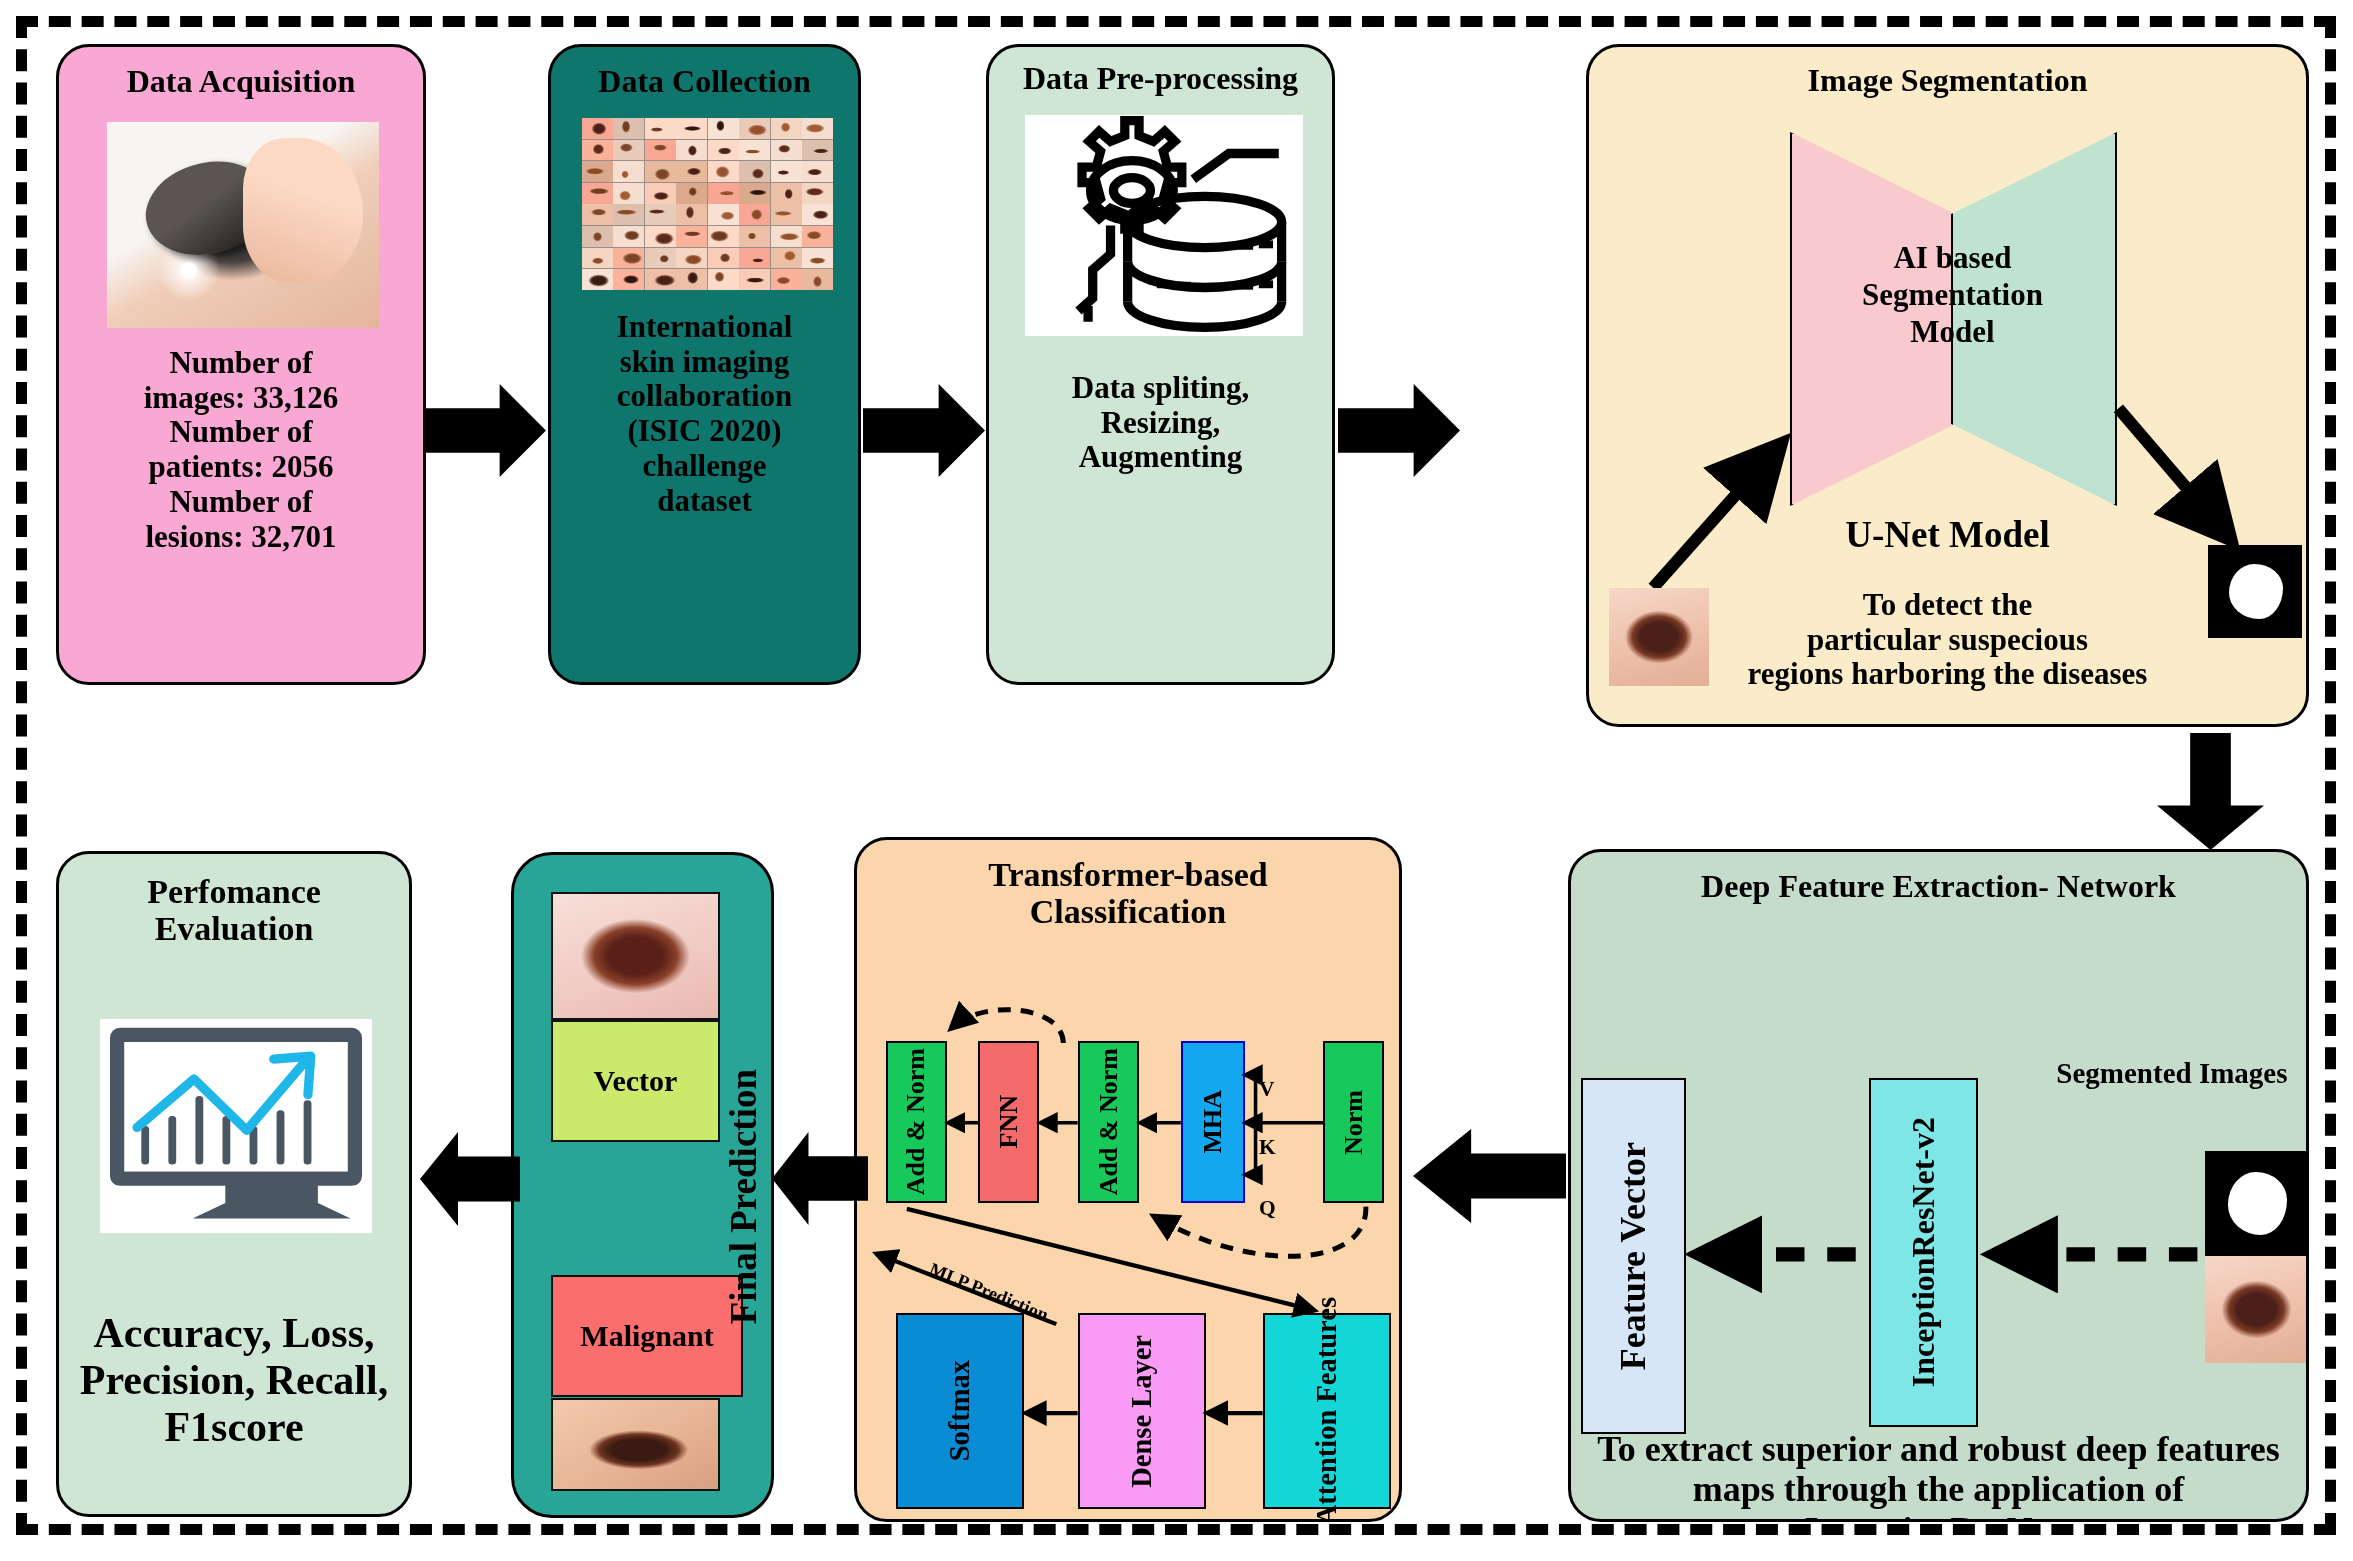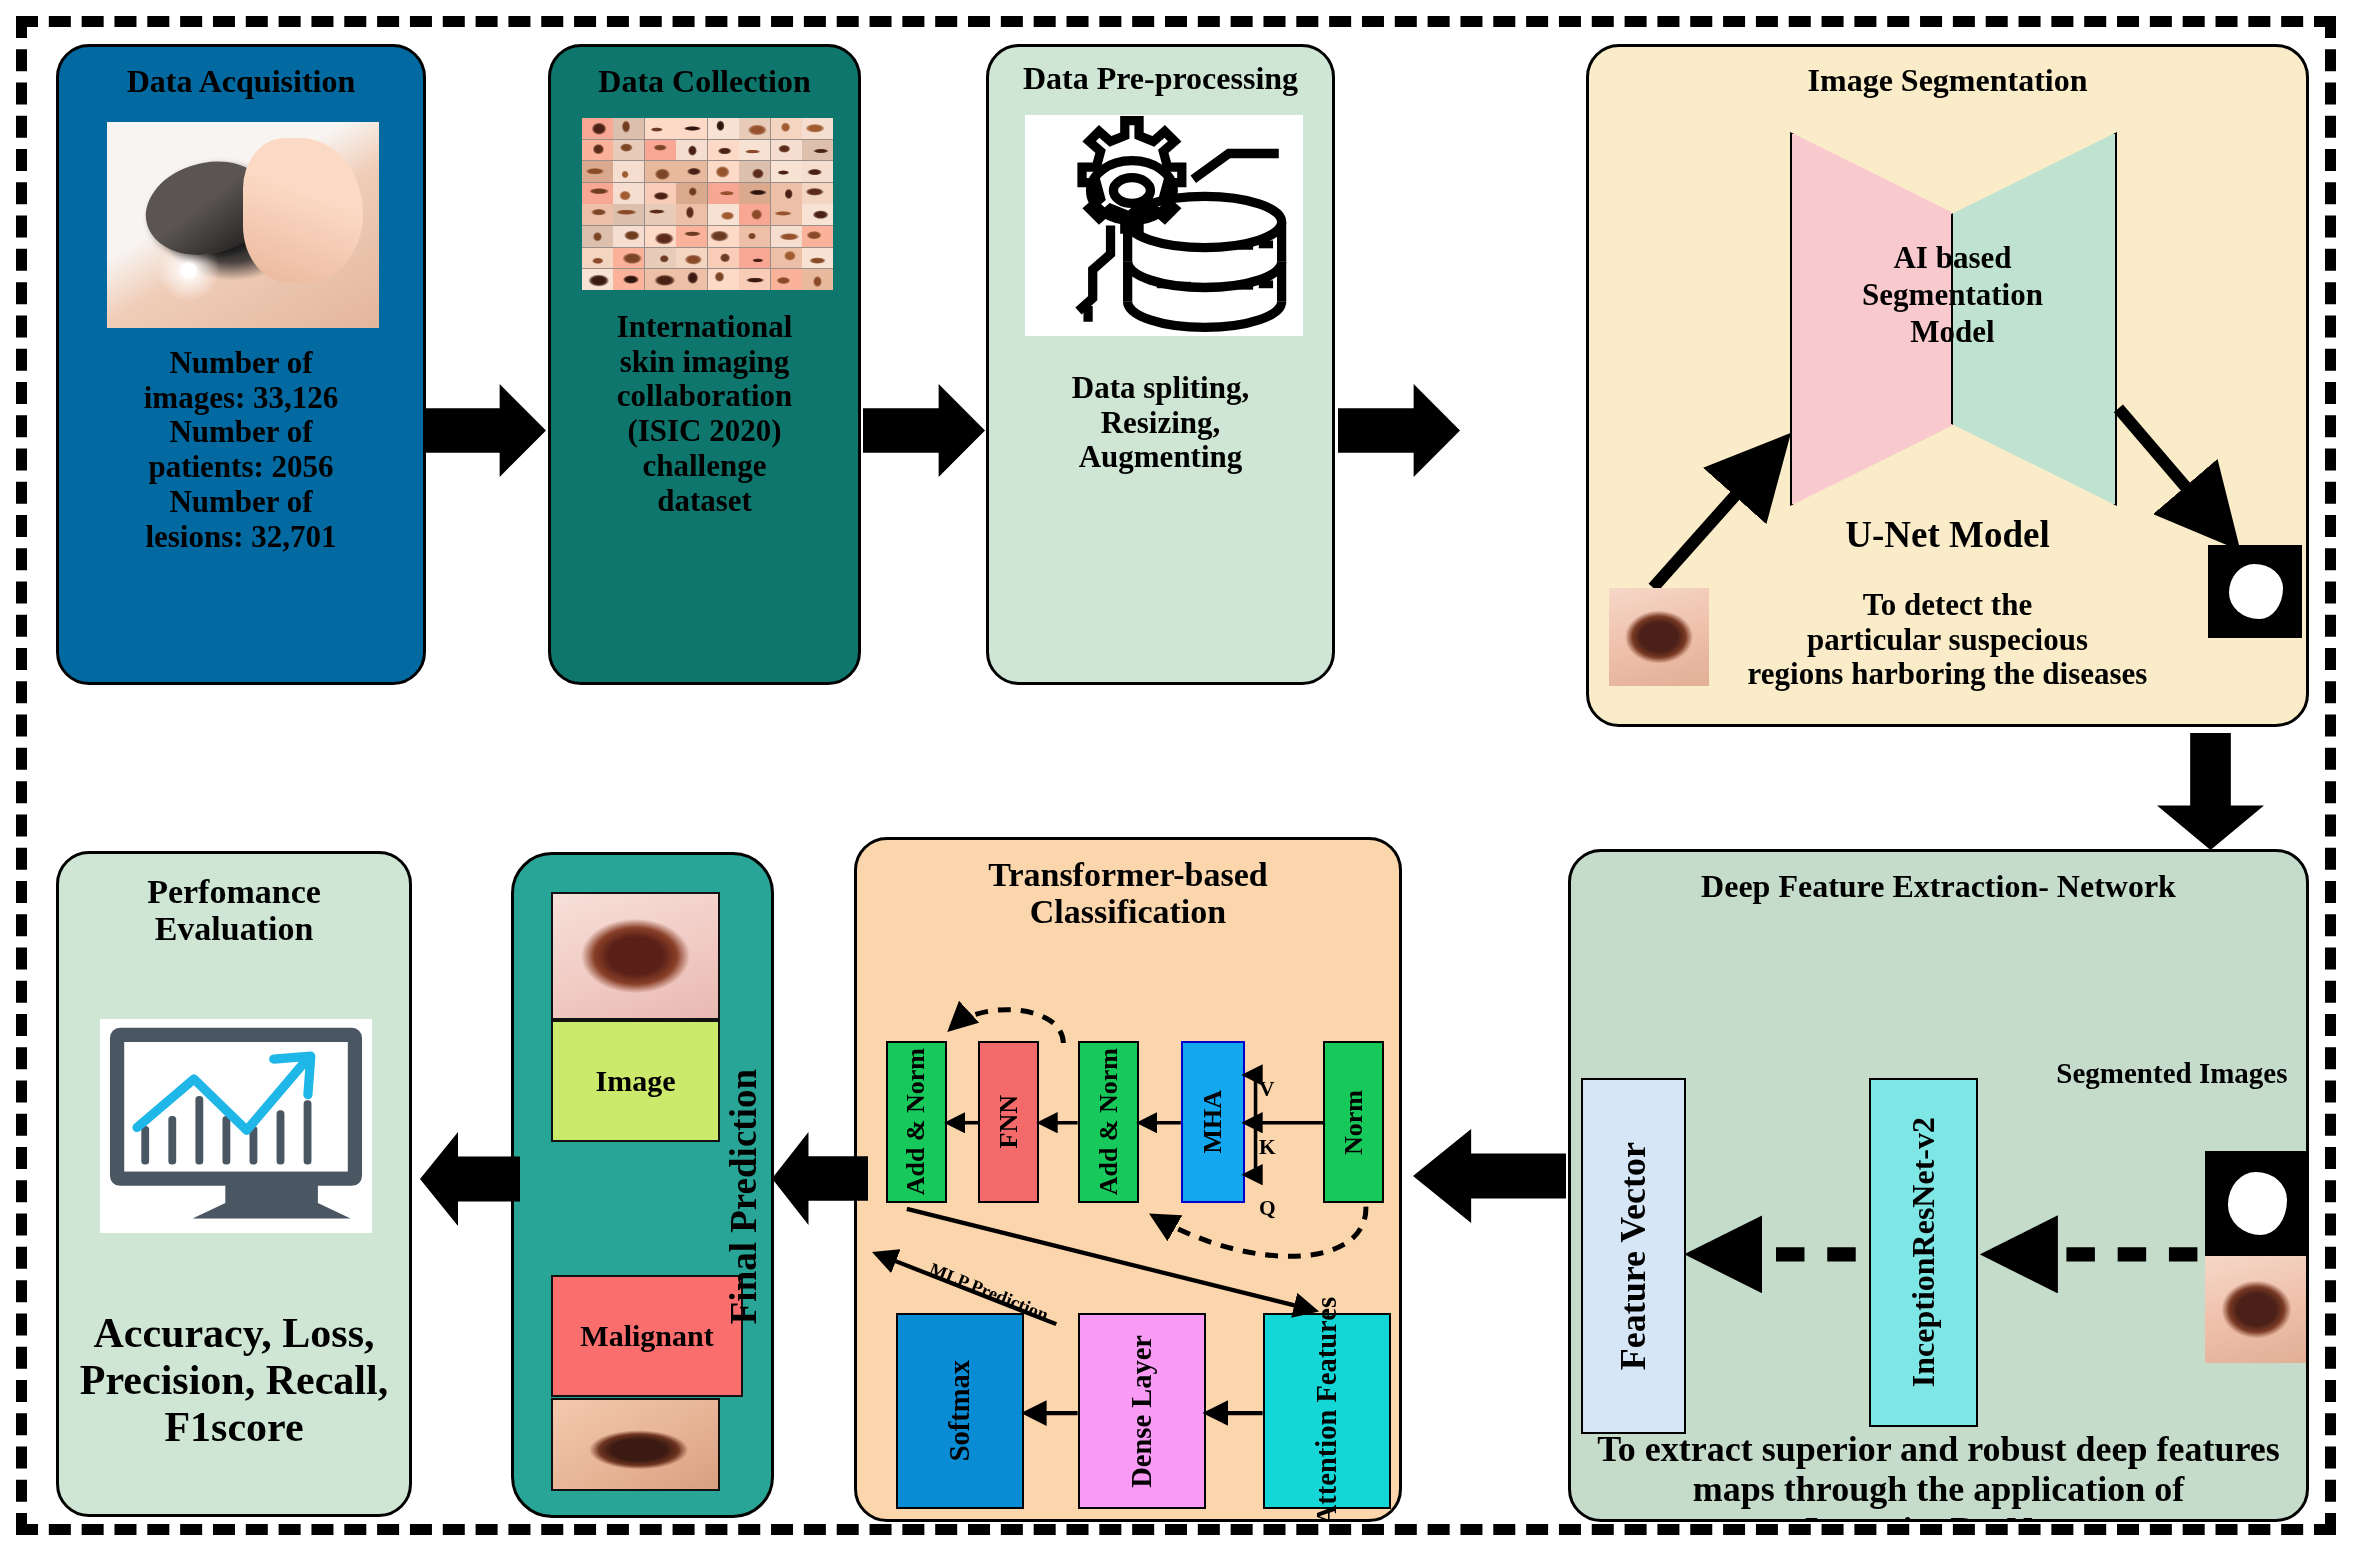--- a/index.html
+++ b/index.html
@@ -69,21 +69,21 @@
         display:flex;align-items:center;justify-content:center;}
   .vtext{writing-mode:vertical-rl;transform:rotate(180deg);font-weight:bold;
          white-space:nowrap;line-height:1.05;text-align:center;}
   .vlabel{position:absolute;font-weight:bold;}
 </style>
 </head>
 <body>
 
 <div id="frame"></div>
 
-<div class="box" style="left:56px;top:44px;width:370px;height:641px;background:#0369a1;">
+<div class="box" style="left:56px;top:44px;width:370px;height:641px;background:#f9a8d4;">
   <div class="btitle" style="top:17px;font-size:32px;">Data Acquisition</div>
   <div class="photo derm" style="left:48px;top:75px;width:272px;height:206px;"></div>
   <div class="bcap" style="top:299px;font-size:31px;">
     <div>Number of</div>
     <div>images: 33,126</div>
     <div>Number of</div>
     <div>patients: 2056</div>
     <div>Number of</div>
     <div>lesions: 32,701</div>
   </div>
@@ -350,21 +350,21 @@
   <div style="position:absolute;left:77px;top:419px;font-size:18.5px;font-weight:bold;
               transform:rotate(22deg);transform-origin:left top;">MLP Prediction</div>
 </div>
 
 <div class="arrowL" style="left:772px;top:1132px;width:96px;height:93px;"></div>
 
 <div class="box" style="left:511px;top:852px;width:263px;height:666px;background:#28a596;border-radius:41px;">
   <div class="photo lesionP" style="left:37px;top:37px;width:169px;height:128px;border:2.8px solid #111;box-sizing:border-box;"></div>
   <div style="position:absolute;left:37px;top:165px;width:169px;height:122px;background:#cbe96a;
               border:2.8px solid #111;box-sizing:border-box;display:flex;align-items:center;justify-content:center;">
-    <span style="font-size:30px;font-weight:bold;">Image</span>
+    <span style="font-size:30px;font-weight:bold;">Vector</span>
   </div>
   <div style="position:absolute;left:37px;top:420px;width:192px;height:122px;background:#fb6e6e;
               border:2.8px solid #111;box-sizing:border-box;display:flex;align-items:center;justify-content:center;">
     <span style="font-size:30px;font-weight:bold;">Malignant</span>
   </div>
   <div class="photo lesion2" style="left:37px;top:543px;width:169px;height:93px;border:2.8px solid #111;box-sizing:border-box;"></div>
   <span class="vtext" style="position:absolute;right:7.1px;top:214px;font-size:37px;">Final Prediction</span>
 </div>
 
 <div class="arrowL" style="left:420px;top:1132px;width:100px;height:94px;"></div>

